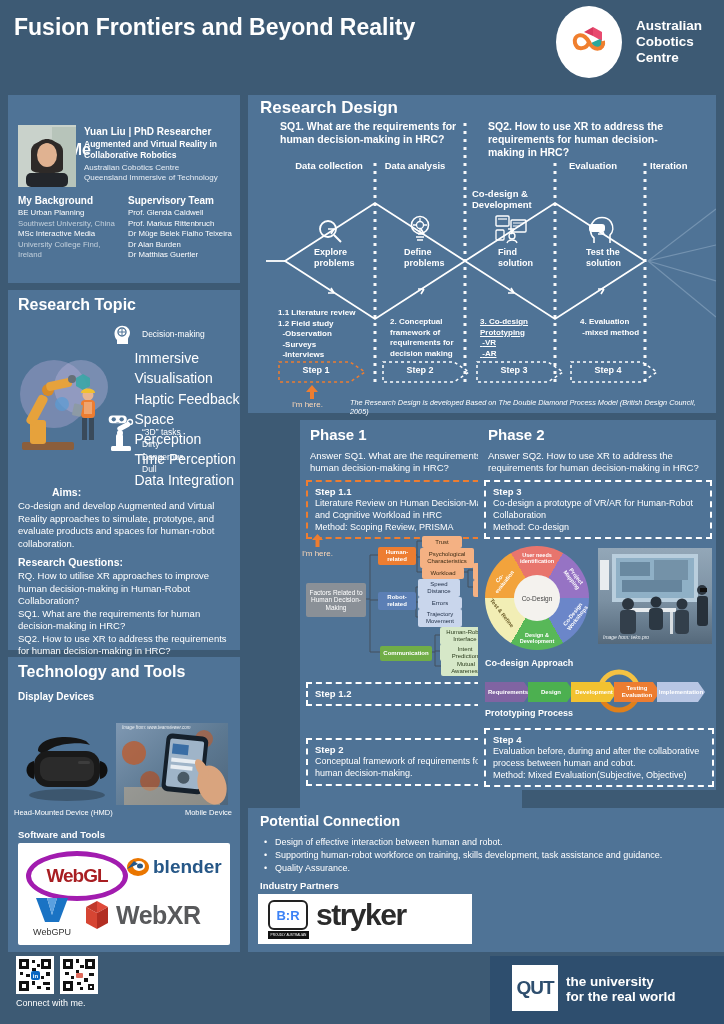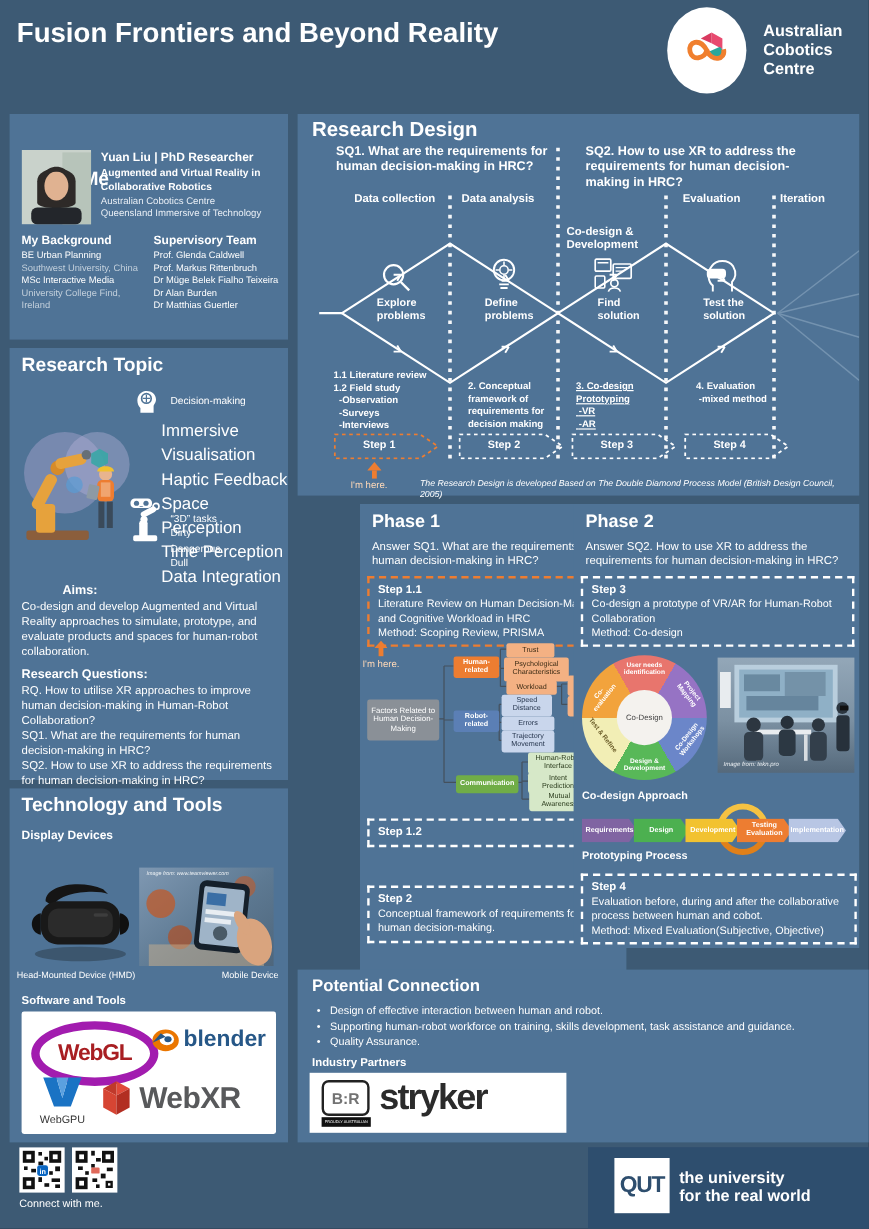--- a/index.html
+++ b/index.html
@@ -200,21 +200,21 @@
         <ellipse cx="96" cy="62" rx="14" ry="20" fill="#d9a47e" transform="rotate(-18 96 62)"></ellipse>
         <ellipse cx="86" cy="46" rx="5" ry="11" fill="#d9a47e" transform="rotate(-30 86 46)"></ellipse>
       </svg>
     </div>
 
     <div class="abs" style="left:6px;top:151px;font-size:7.5px;">Head-Mounted Device (HMD)</div>
     <div class="abs" style="right:8px;top:151px;font-size:7.5px;">Mobile Device</div>
 
     <div class="abs sub" style="left:10px;top:172px;font-size:9.5px;">Software and Tools</div>
     <div class="abs" style="left:10px;top:186px;width:212px;height:102px;background:#fff;border-radius:2px;">
-      <div class="abs" style="left:8px;top:8px;width:92px;height:40px;border:7px solid #a21caf;border-radius:50%;display:flex;align-items:center;justify-content:center;">
+      <div class="abs" style="left:8px;top:8px;width:92px;height:40px;border:5px solid #a21caf;border-radius:50%;display:flex;align-items:center;justify-content:center;">
         <span class="b" style="color:#a81e22;font-size:19px;letter-spacing:-1px;">WebGL</span>
       </div>
       <div class="abs" style="left:106px;top:12px;display:flex;align-items:center;gap:3px;">
         <svg width="26" height="24" viewBox="0 0 26 24">
           <ellipse cx="14" cy="12" rx="11" ry="9" fill="#ea7600"></ellipse>
           <ellipse cx="15" cy="11" rx="6" ry="5" fill="#fff"></ellipse>
           <ellipse cx="16" cy="11" rx="3" ry="2.5" fill="#265787"></ellipse>
           <path d="M3,14 L10,6 L14,9 Z" fill="#265787"></path>
         </svg>
         <span class="b" style="color:#265787;font-size:19px;">blender</span>
@@ -544,21 +544,21 @@
   <div class="panel" style="left:248px;top:808px;width:468px;height:144px;padding-left:37px;">
     <div class="abs sec" style="left:12px;top:6px;font-size:14px;">Potential Connection</div>
     <div class="abs" style="left:14px;top:28px;width:444px;">
       <div class="bullet">Design of effective interaction between human and robot.</div>
       <div class="bullet">Supporting human-robot workforce on training, skills development, task assistance and guidance.</div>
       <div class="bullet">Quality Assurance.</div>
     </div>
     <div class="abs b" style="left:12px;top:72px;font-size:9.5px;">Industry Partners</div>
     <div class="abs" style="left:10px;top:86px;width:214px;height:50px;background:#fff;">
       <div class="abs" style="left:10px;top:6px;width:36px;height:26px;border:2.5px solid #222;border-radius:6px;display:flex;align-items:center;justify-content:center;">
-        <span class="b" style="color:#737373;font-size:13px;">B:R</span>
+        <span class="b" style="color:#3b82f6;font-size:13px;">B:R</span>
       </div>
       <div class="abs" style="left:10px;top:37px;width:41px;height:8px;background:#111;color:#fff;font-size:3.2px;display:flex;align-items:center;justify-content:center;">
         <span>PROUDLY AUSTRALIAN</span>
       </div>
       <span class="abs b" style="left:58px;top:4px;font-size:30px;color:#2b2b2b;letter-spacing:-1.5px;">stryker</span>
     </div>
   </div>
 
   <div class="abs" style="left:490px;top:956px;width:234px;height:68px;background:#2e4e6e;">
     <div class="abs" style="left:22px;top:9px;width:46px;height:46px;background:#fff;display:flex;align-items:center;justify-content:center;">

